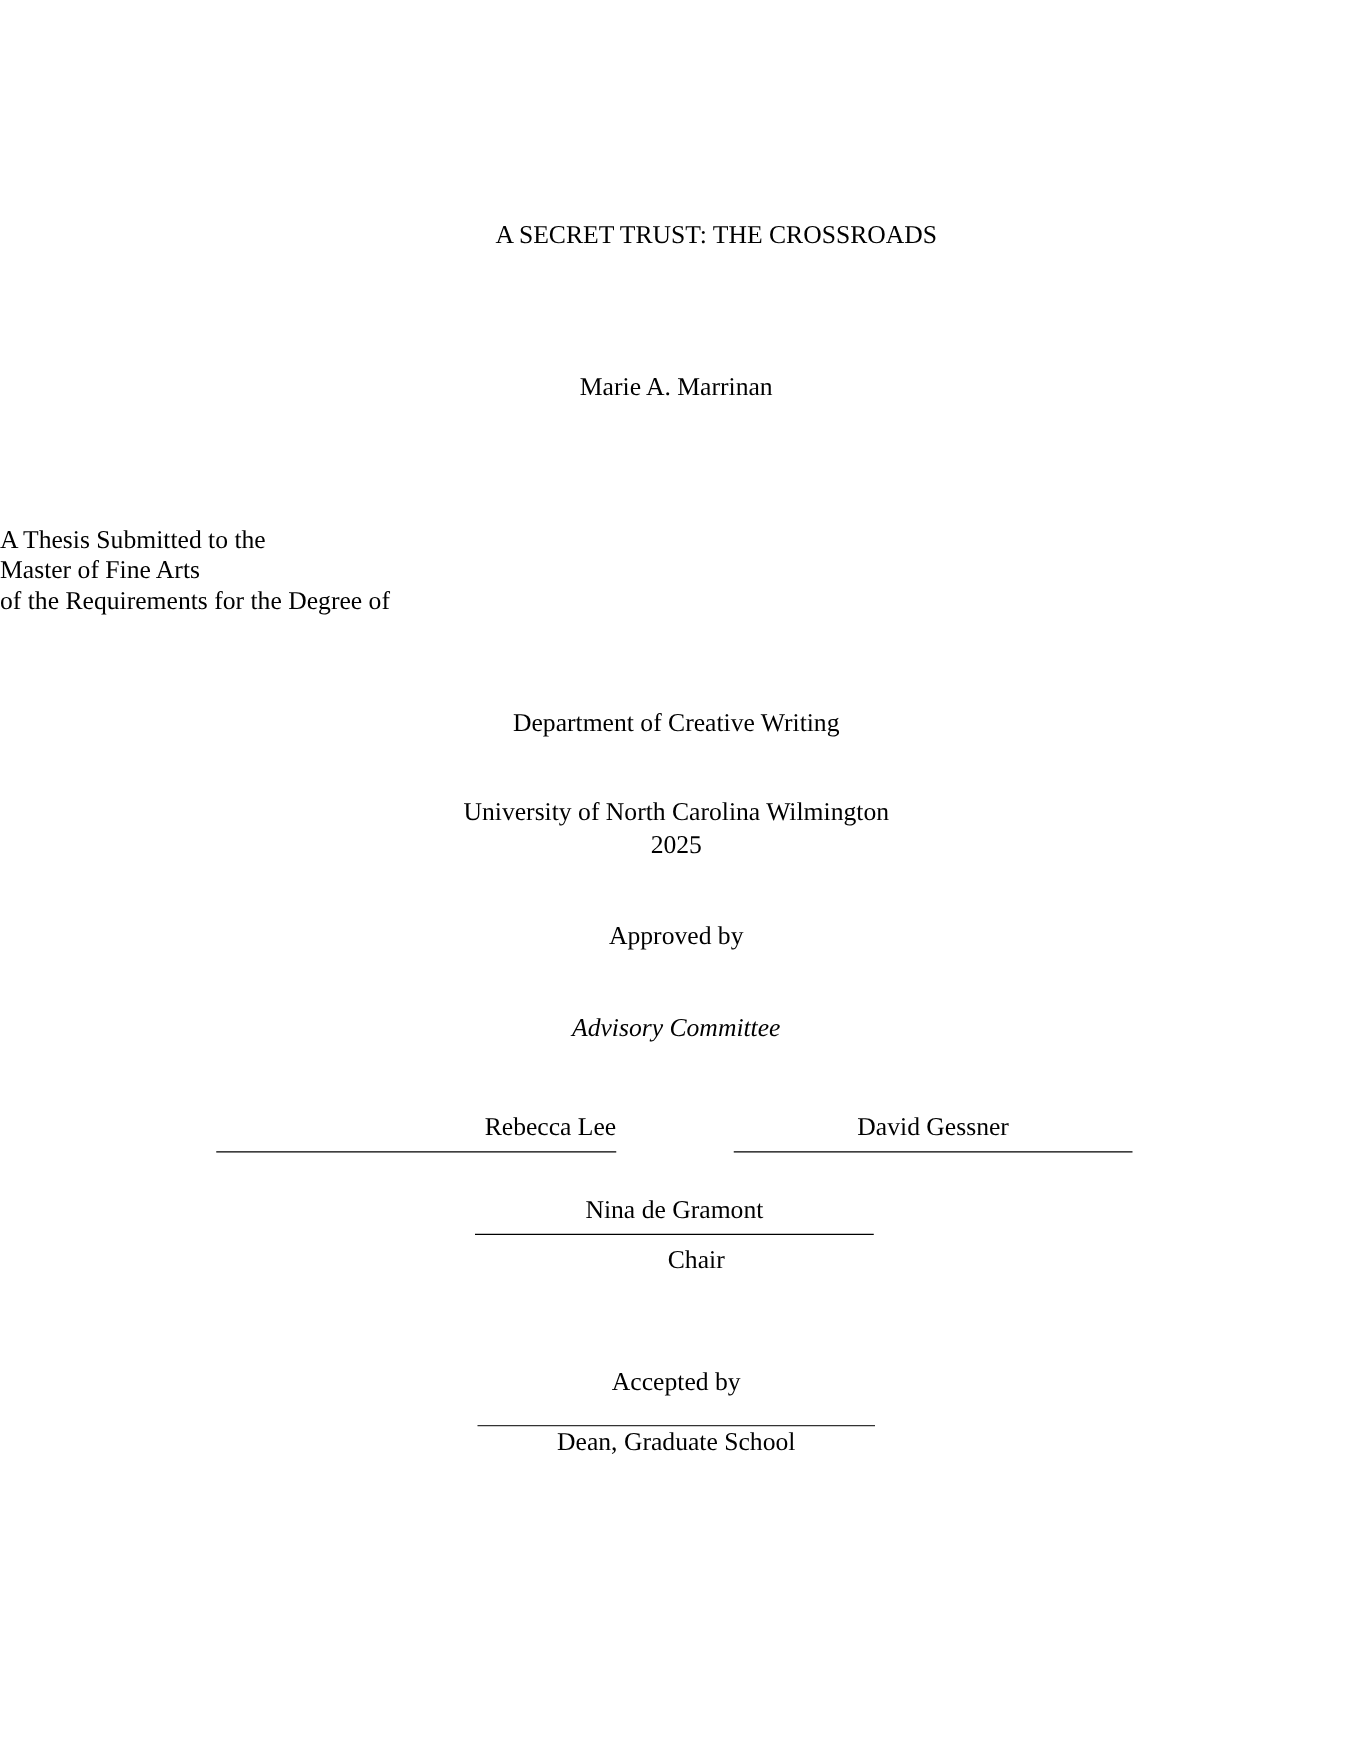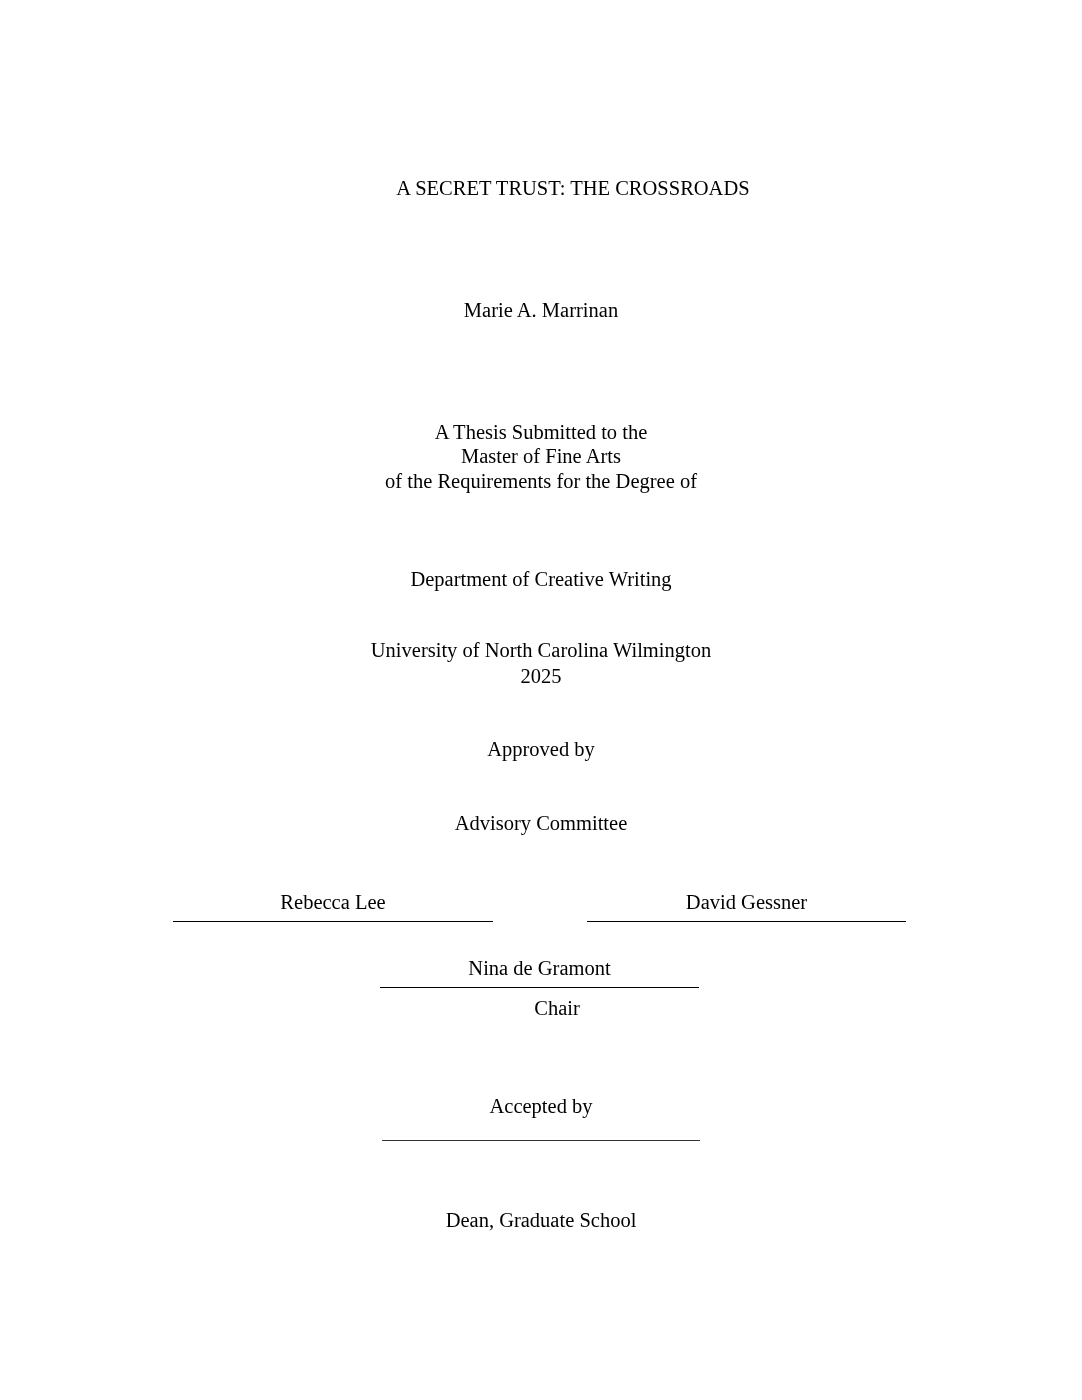--- a/index.html
+++ b/index.html
@@ -21,21 +21,20 @@
       left: 0;
       width: 1082px;
       text-align: center;
       line-height: 24px;
       white-space: nowrap;
     }
     .block {
       position: absolute;
       left: 0;
       width: 1082px;
-      text-align: center;
       line-height: 24.3px;
     }
     .block div { white-space: nowrap; }
     .sig-name {
       position: absolute;
       text-align: center;
       line-height: 24px;
       white-space: nowrap;
     }
     .rule {
@@ -60,30 +59,30 @@
   </div>
 
   <div class="line" style="top:567px;">Department of Creative Writing</div>
 
   <div class="line" style="top:615px;margin-top:23px;">University of North Carolina Wilmington</div>
 
   <div class="line" style="top:664px;">2025</div>
 
   <div class="line" style="top:737px;">Approved by</div>
 
-  <div class="line" style="top:811px;">Advisory Committee</div>
+  <div class="line" style="top:811px;font-style:italic;">Advisory Committee</div>
 
-  <div class="sig-name" style="top:890px; left:173px; width:320px;">Rebecca Lee</div>
+  <div class="sig-name" style="top:890px; left:173px; width:320px;text-align:right;">Rebecca Lee</div>
   <div class="rule" style="top:921px; left:173px; width:320px;"></div>
 
   <div class="sig-name" style="top:890px; left:587px; width:319px;">David Gessner</div>
   <div class="rule" style="top:921px; left:587px; width:319px;"></div>
 
   <div class="sig-name" style="top:956px; left:380px; width:319px;">Nina de Gramont</div>
   <div class="rule" style="top:987px; left:380px; width:319px;"></div>
   <div class="line" style="top:996px;padding-left:16px;">Chair</div>
 
   <div class="line" style="top:1094px;">Accepted by</div>
 
   <div class="rule" style="top:1140px; left:382px; width:318px; border-top-color:#333;"></div>
-  <div class="line" style="top:1208px;">Dean, Graduate School</div>
+  <div class="line" style="top:1142px;">Dean, Graduate School</div>
 
 </div>
 
 </body></html>

